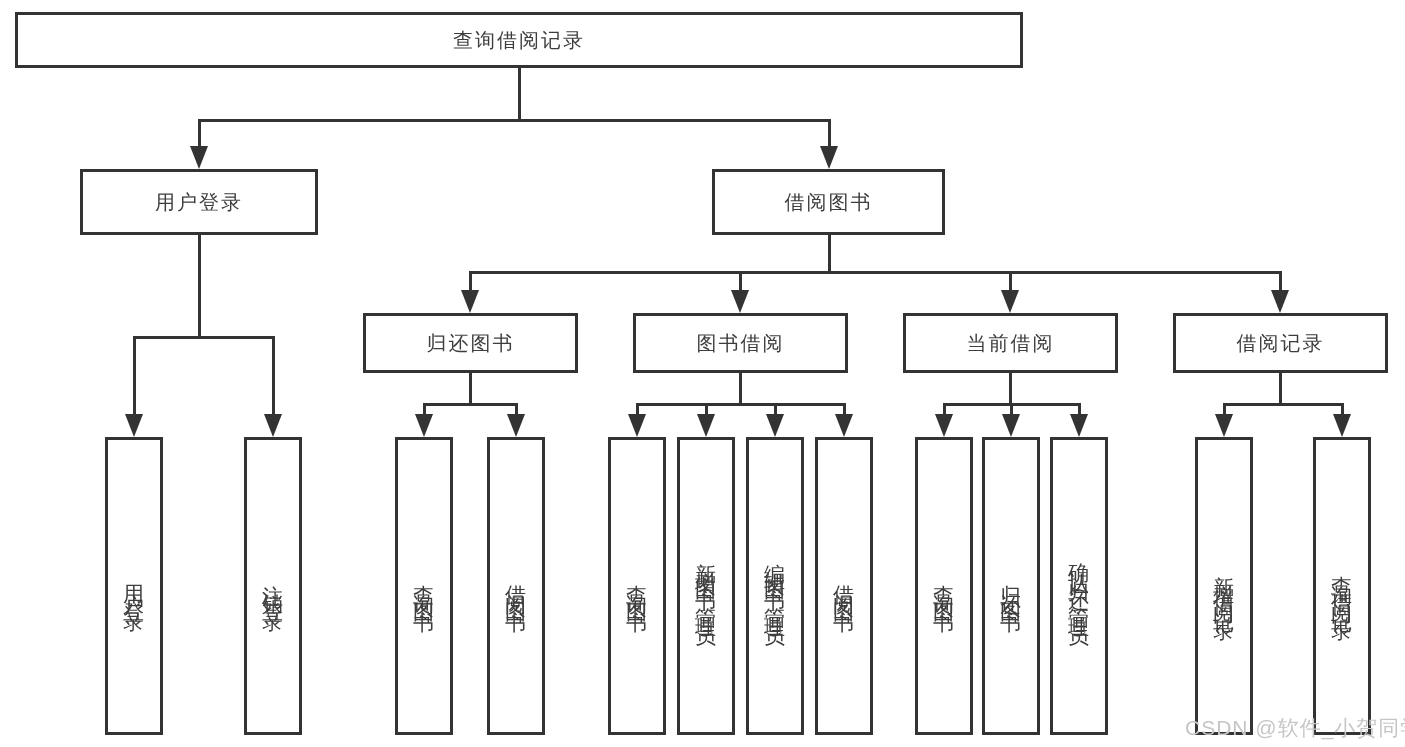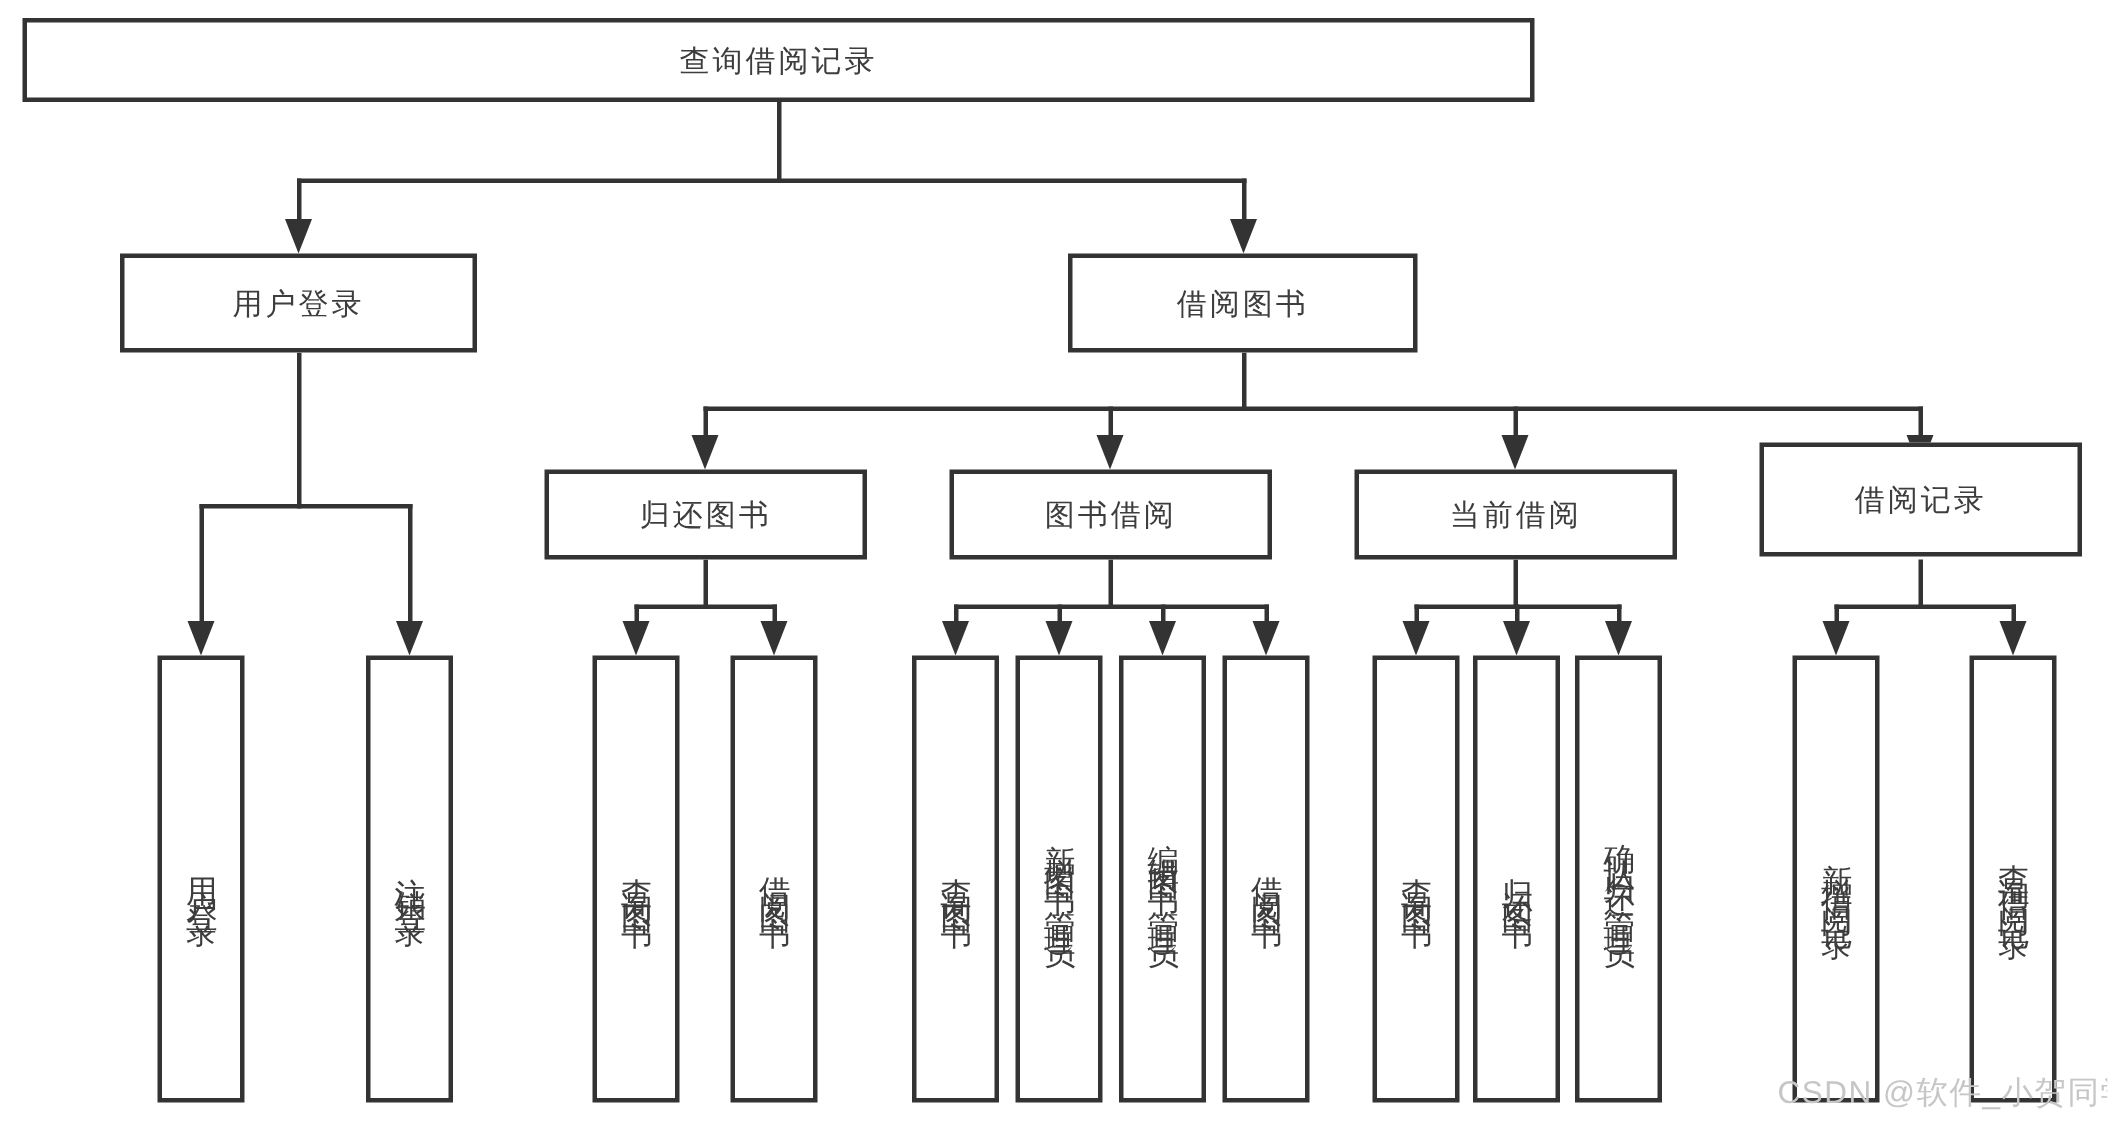--- a/index.html
+++ b/index.html
@@ -50,21 +50,21 @@
 
   <div class="node" style="left:363px;top:313px;width:215px;height:60px;">
     <span>归还图书</span>
   </div>
   <div class="node" style="left:633px;top:313px;width:215px;height:60px;">
     <span>图书借阅</span>
   </div>
   <div class="node" style="left:903px;top:313px;width:215px;height:60px;">
     <span>当前借阅</span>
   </div>
-  <div class="node" style="left:1173px;top:295px;width:215px;height:76px;">
+  <div class="node" style="left:1173px;top:313px;width:215px;height:60px;">
     <span>借阅记录</span>
   </div>
 
   <div class="vnode" style="left:105px;top:437px;width:58px;height:298px;">
     <span class="vtext">用户登录</span>
   </div>
   <div class="vnode" style="left:244px;top:437px;width:58px;height:298px;">
     <span class="vtext">注销登录</span>
   </div>
 

